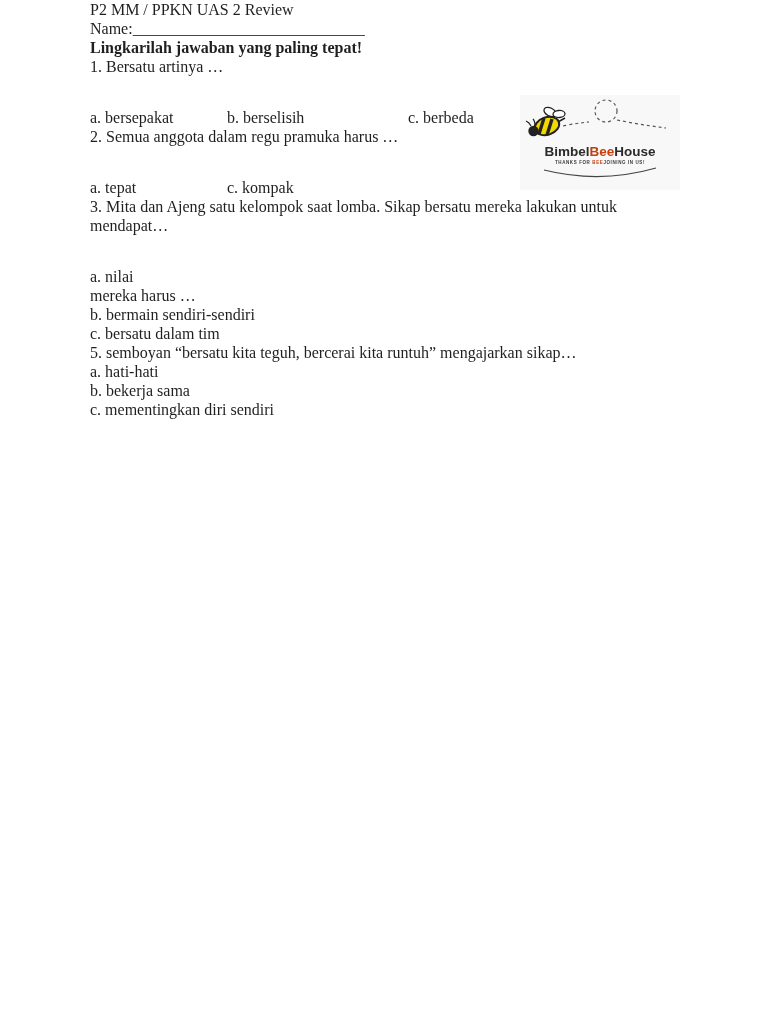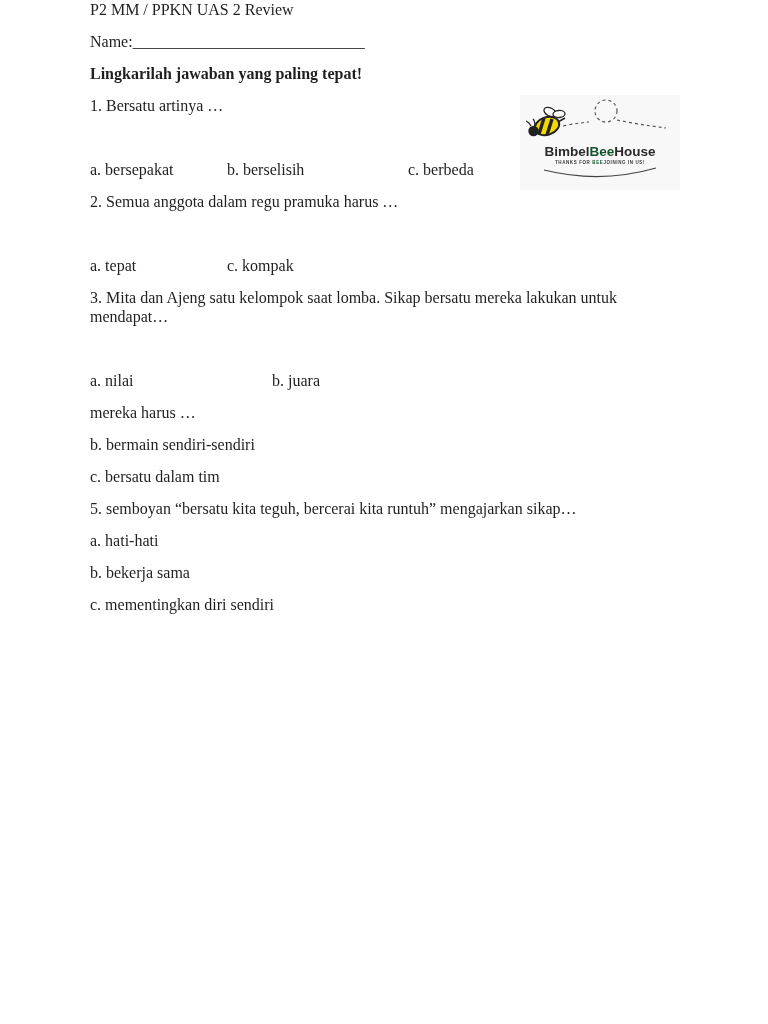--- a/index.html
+++ b/index.html
@@ -18,21 +18,20 @@
     background: #ffffff;
   }
   .content {
     position: absolute;
     left: 90px;
     right: 90px;
     top: 0;
     display: flex;
     flex-direction: column;
     align-items: flex-start;
-    gap: 13px;
   }
   .content p, .content h1 { margin: 0; padding: 0; }
   .txt {
     font-size: 16px;
     line-height: 19px;
     font-weight: normal;
     white-space: pre-wrap;
   }
   .title      { margin-top: 94px; }
   .name-row   { margin-top: 54px; }
@@ -70,21 +69,21 @@
     left: 0; top: 50px;
     width: 100%;
     text-align: center;
     font-family: "Liberation Sans", sans-serif;
     font-weight: bold;
     font-size: 13.5px;
     line-height: 14px;
     color: #2b2b2b;
     letter-spacing: 0px;
   }
-  .brand .yellow, .tagline .yellow { color: #14532d; }
+  .brand .yellow, .tagline .yellow { color: #c2410c; }
   .tagline {
     position: absolute;
     left: 0; top: 65px;
     width: 100%;
     text-align: center;
     font-family: "Liberation Sans", sans-serif;
     font-weight: bold;
     font-size: 4.5px;
     line-height: 5px;
     letter-spacing: 0.6px;
@@ -138,21 +137,20 @@
 
     <p class="txt q2-text"><span>2.</span> <span>Semua anggota dalam regu pramuka harus …</span></p>
     <div class="opts opts-q12">
       <span>a. tepat</span>
       <span>c. kompak</span>
     </div>
 
     <p class="txt q3-text"><span>3.</span> <span>Mita dan Ajeng satu kelompok saat lomba. Sikap bersatu mereka lakukan untuk mendapat…</span></p>
     <div class="opts opts-q3">
       <span>a. nilai</span>
-      <span>b. juara</span>
     </div>
 
     <p class="txt q4-line2">mereka harus …</p>
     <p class="txt opt-stack">b. bermain sendiri-sendiri</p>
     <p class="txt opt-stack">c. bersatu dalam tim</p>
 
     <p class="txt q5-text"><span>5.</span> <span>semboyan “bersatu kita teguh, bercerai kita runtuh” mengajarkan sikap…</span></p>
     <p class="txt opt-stack-first">a. hati-hati</p>
     <p class="txt opt-stack">b. bekerja sama</p>
     <p class="txt opt-stack">c. mementingkan diri sendiri</p>

